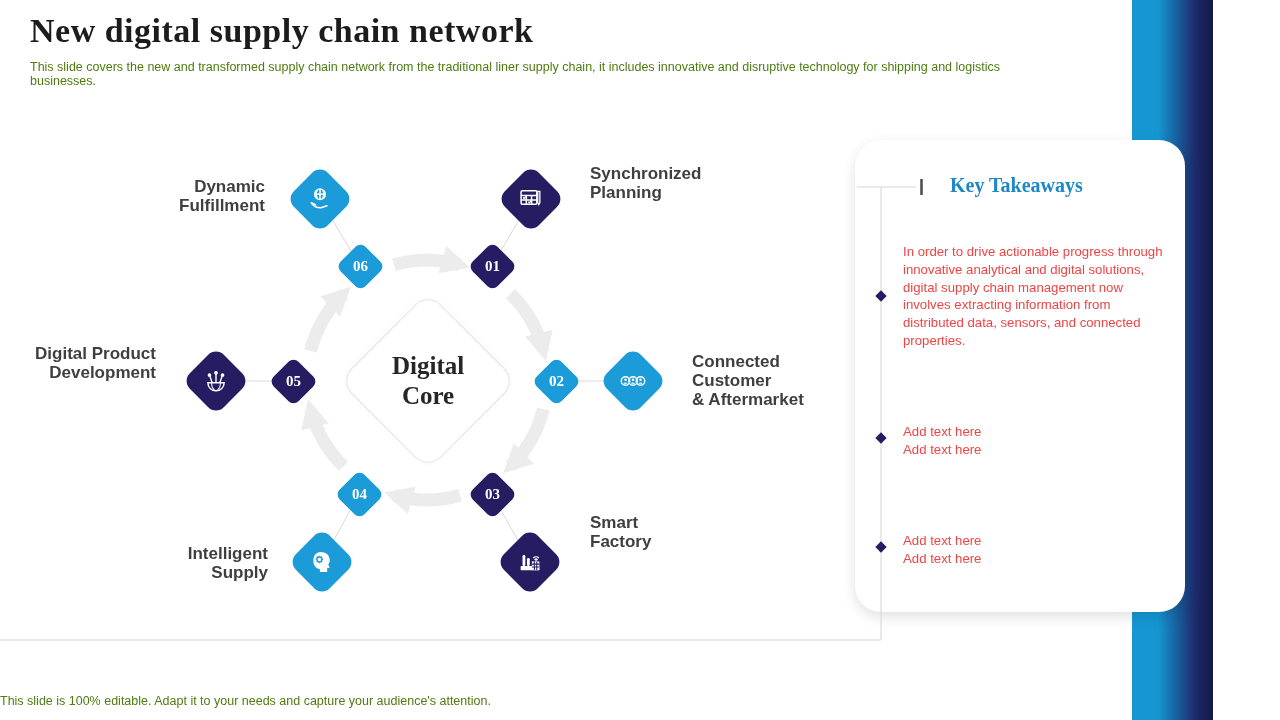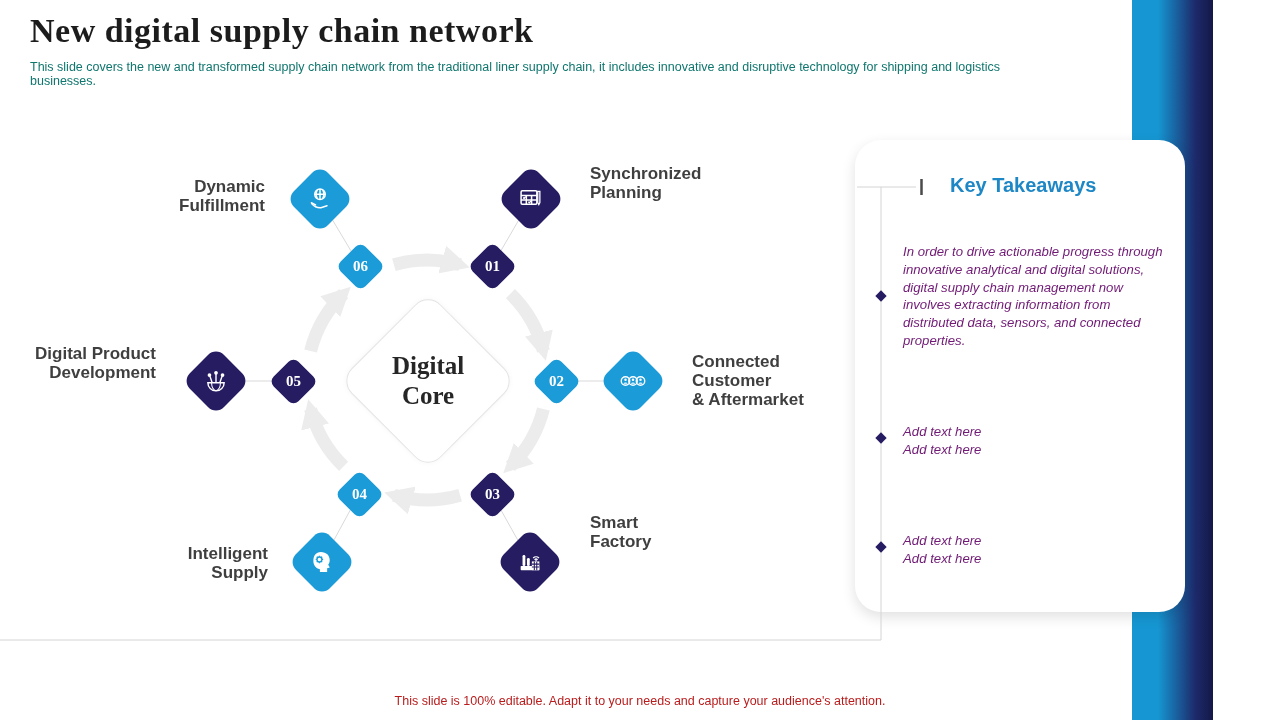--- a/index.html
+++ b/index.html
@@ -8,21 +8,21 @@
     background:#ffffff;font-family:"Liberation Sans",sans-serif;
   }
   
   .slide-title{
     position:absolute;left:30px;top:12px;width:800px;
     font-family:"Liberation Serif",serif;font-size:34px;font-weight:700;
     color:#1c1c1c;letter-spacing:.5px;
   }
   .slide-subtitle{
     position:absolute;left:30px;top:60px;width:1010px;
-    font-size:12.5px;color:#0f766e;
+    font-size:12.5px;color:#4d7c0f;
   }
   
   .accent-bar{
     position:absolute;left:1132px;top:0;width:81px;height:720px;
     background:linear-gradient(90deg,#1697d3 0%,#1697d3 32%,#1d2a6b 78%,#131847 100%);
     z-index:1;
   }
   
   .svg-under{position:absolute;left:0;top:0;z-index:0;pointer-events:none;}
   .svg-over{position:absolute;left:0;top:0;z-index:6;pointer-events:none;}
@@ -56,38 +56,38 @@
   }
   .align-r{text-align:right;}
   
   .takeaways-card{
     position:absolute;left:855px;top:140px;width:330px;height:472px;
     background:#ffffff;border-radius:26px;box-shadow:0 5px 14px rgba(0,0,0,.12);
     z-index:4;
   }
   .takeaways-title{
     position:absolute;left:950px;top:174px;
-    font-family:Liberation Sans, sans-serif;font-weight:700;font-size:20px;color:#1e87c5;
+    font-family:Liberation Serif, serif;font-weight:700;font-size:20px;color:#1e87c5;
     z-index:7;
   }
   .bullet-text{
-    position:absolute;left:903px;width:266px;font-size:13.2px;color:#701a75;
-    line-height:17.8px;white-space:pre-line;z-index:7;font-style:italic;
+    position:absolute;left:903px;width:266px;font-size:13.2px;color:#ef4444;
+    line-height:17.8px;white-space:pre-line;z-index:7;
   }
   .b1{top:243px;}
   .b2{top:423px;}
   .b3{top:532px;}
   .bullet-diamond{
     position:absolute;width:8px;height:8px;background:#261c62;
     transform:rotate(45deg);z-index:7;
   }
   
   .footer-note{
-    position:absolute;left:0;top:694px;width:1280px;text-align:center;
-    font-size:12.5px;color:#b91c1c;z-index:3;
+    position:absolute;left:0;top:694px;width:1280px;text-align:left;
+    font-size:12.5px;color:#4d7c0f;z-index:3;
   }
 </style>
 </head>
 <body>
 
 <div class="slide-title">New digital supply chain network</div>
 <div class="slide-subtitle">This slide covers the new and transformed supply chain network from the traditional liner supply chain, it includes innovative and disruptive technology for shipping and logistics businesses.</div>
 
 <div class="accent-bar"></div>
 

